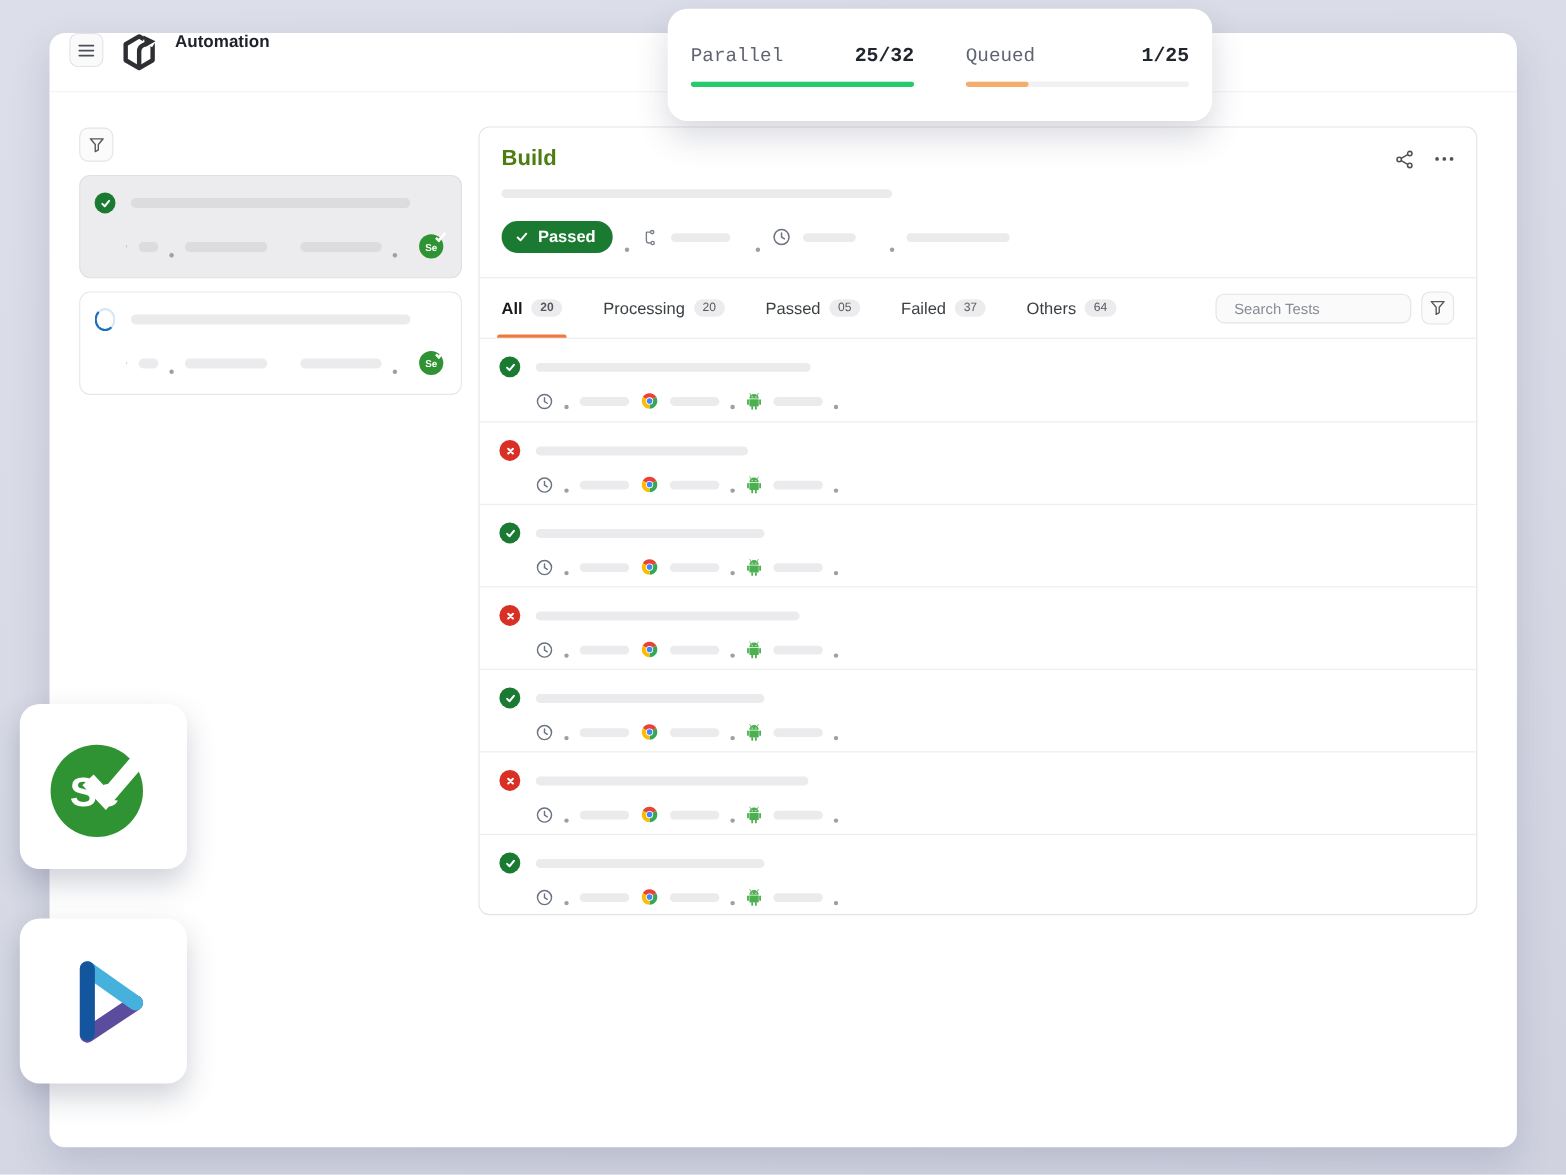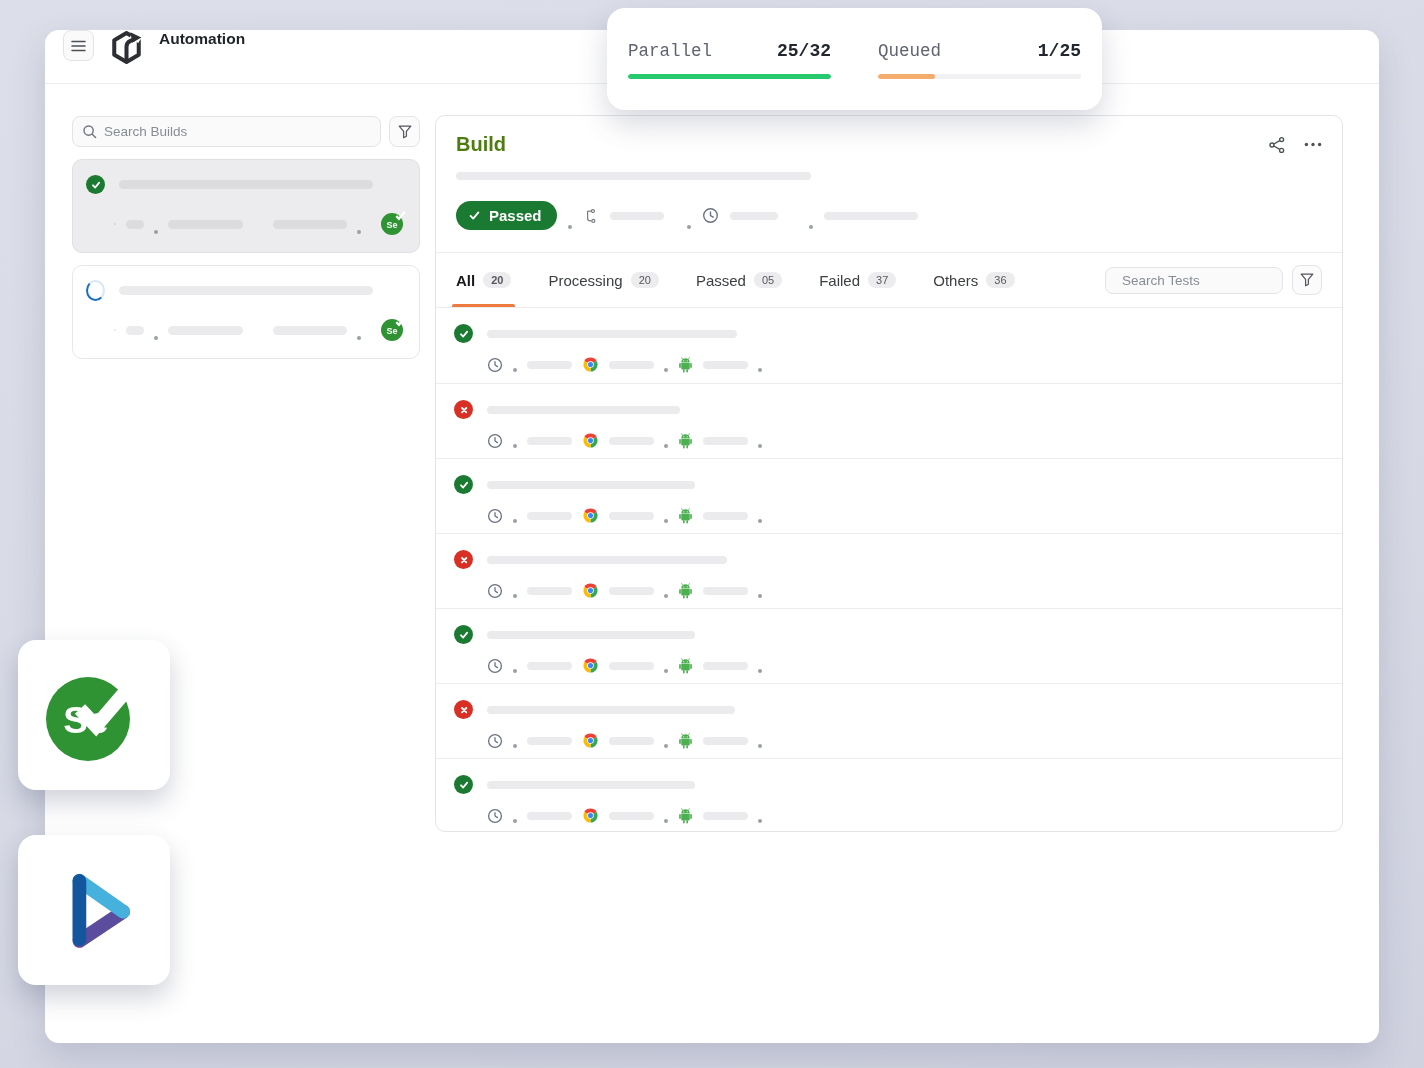--- a/index.html
+++ b/index.html
@@ -183,26 +183,20 @@
           <path d="M24.5 2.5 L37 8.5 L26.5 14.5 Z" fill="#2d2f33"></path>
         </svg>
       </span>
       <span class="app-title">Automation</span>
     </div>
 
     <div class="window-body">
 
       <aside class="sidebar">
         <div class="search-row">
-          <div class="search-box">
-            <svg width="15" height="15" viewBox="0 0 15 15">
-                <use href="#g-search"></use>
-              </svg>
-            <input type="text" placeholder="Search Builds" style="">
-          </div>
           <button class="icon-btn">
             <svg width="16" height="16" viewBox="0 0 16 16">
                 <use href="#g-funnel"></use>
               </svg>
           </button>
         </div>
 
         <div class="build-card st-passed selected">
           <div class="bc-line1">
             <span class="status-icon">
@@ -320,21 +314,21 @@
               <div class="tab">
                 <span>Passed</span>
                   <span class="count">05</span>
               </div>
               <div class="tab">
                 <span>Failed</span>
                   <span class="count">37</span>
               </div>
               <div class="tab">
                 <span>Others</span>
-                  <span class="count">36</span>
+                  <span class="count">64</span>
               </div>
             </div>
             <div class="tabs-right">
               <div class="search-box">
                 <svg width="15" height="15" viewBox="0 0 15 15">
                     <use href="#g-search"></use>
                   </svg>
                 <input type="text" placeholder="Search Tests" style="">
               </div>
               <button class="icon-btn" style="width:30px;height:30px">

